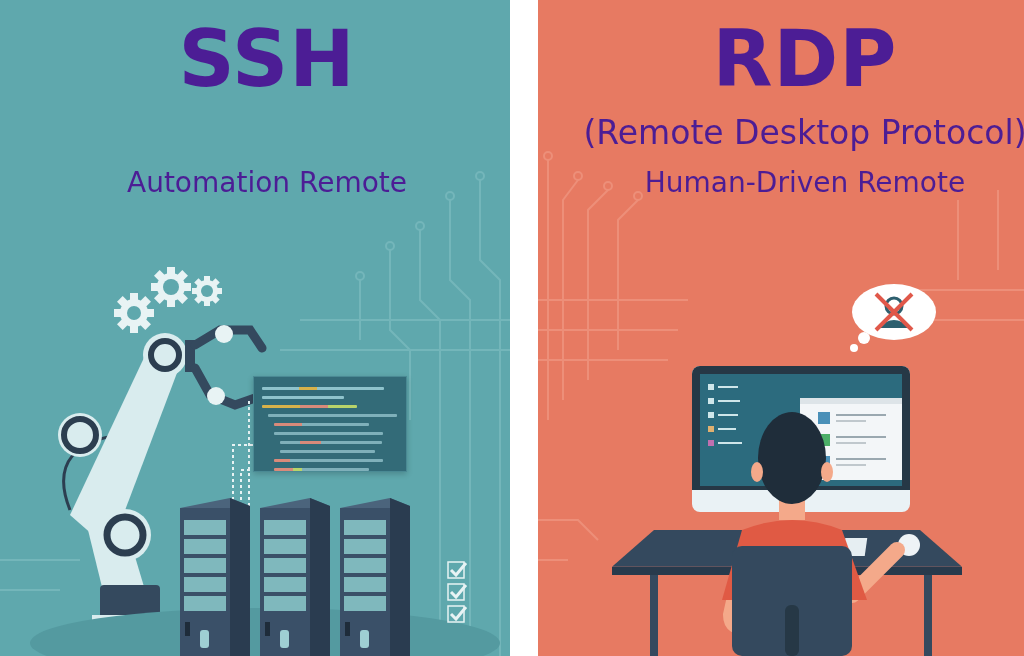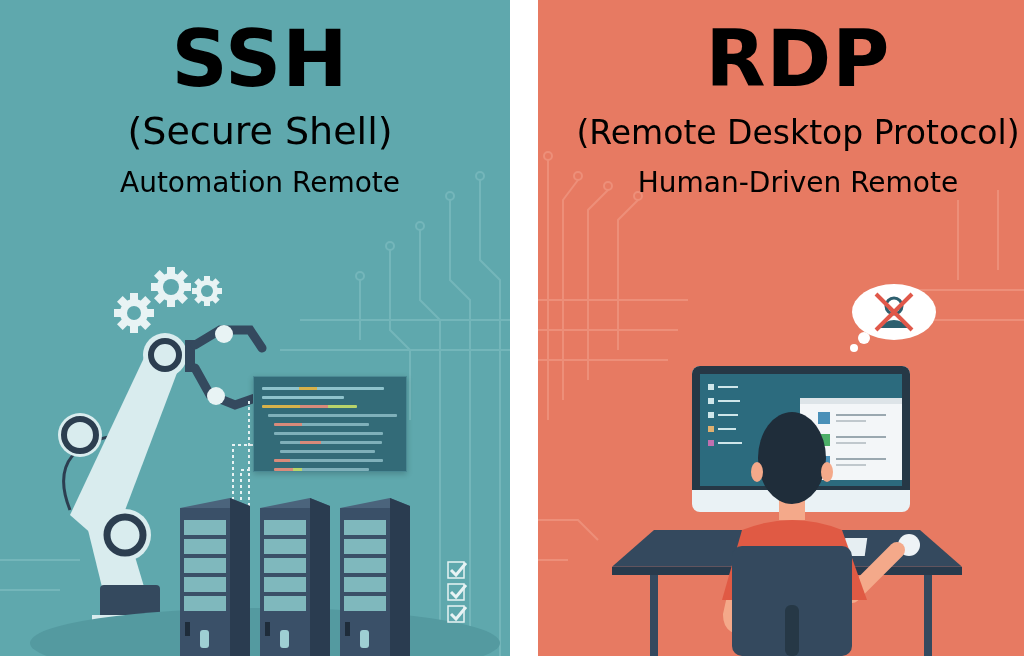--- a/index.html
+++ b/index.html
@@ -2,21 +2,21 @@
 <html><head>
 <meta charset="utf-8">
 <style>
   html,body{margin:0;padding:0;}
   body{width:1024px;height:656px;overflow:hidden;position:relative;font-family:"DejaVu Sans","Liberation Sans",sans-serif;}
   .panel{position:absolute;top:0;height:656px;overflow:hidden;}
   .left{left:0;width:510px;background:#5fa8ad;}
   .right{left:514px;width:510px;background:#e77a62;margin-left:24px;}
   .divider{position:absolute;left:510px;top:0;width:4px;height:656px;background:#ffffff;}
   .circuit{position:absolute;inset:0;pointer-events:none;}
-  .title{position:absolute;left:5px;width:100%;text-align:center;color:#000000;}
+  .title{position:absolute;left:12px;width:100%;text-align:center;color:#4c1d95;}
   .big{top:14px;font-size:78px;font-weight:bold;letter-spacing:1px;line-height:90px;}
   .sub{top:108px;font-size:38px;line-height:46px;}
   .tag{top:166px;font-size:28px;line-height:34px;}
   .right .sub{font-size:33px;top:110px;}
   .code-lines div{height:3px;margin:6px 0;border-radius:1px;}
 </style>
 </head>
 <body>
 
 <div class="panel left">
@@ -33,21 +33,20 @@
         <circle cx="450" cy="196" r="4"></circle>
       <circle cx="480" cy="176" r="4"></circle>
         <circle cx="390" cy="246" r="4"></circle>
       <circle cx="360" cy="276" r="4"></circle>
       <path d="M0 560 L80 560"></path>
         <path d="M0 590 L60 590"></path>
     </g>
   </svg>
 
   <div class="title big">SSH</div>
-  <div class="title sub">(Secure Shell)</div>
   <div class="title tag">Automation Remote</div>
 
   <svg style="position:absolute;left:112px;top:265px" width="115" height="70">
     <g fill="#e8f3f4">
       <g transform="translate(22,48)">
         <circle r="14"></circle>
         <g>
             <rect x="-4" y="-20" width="8" height="40"></rect>
             <rect x="-20" y="-4" width="40" height="8"></rect>
         <rect x="-4" y="-20" width="8" height="40" transform="rotate(45)"></rect>

